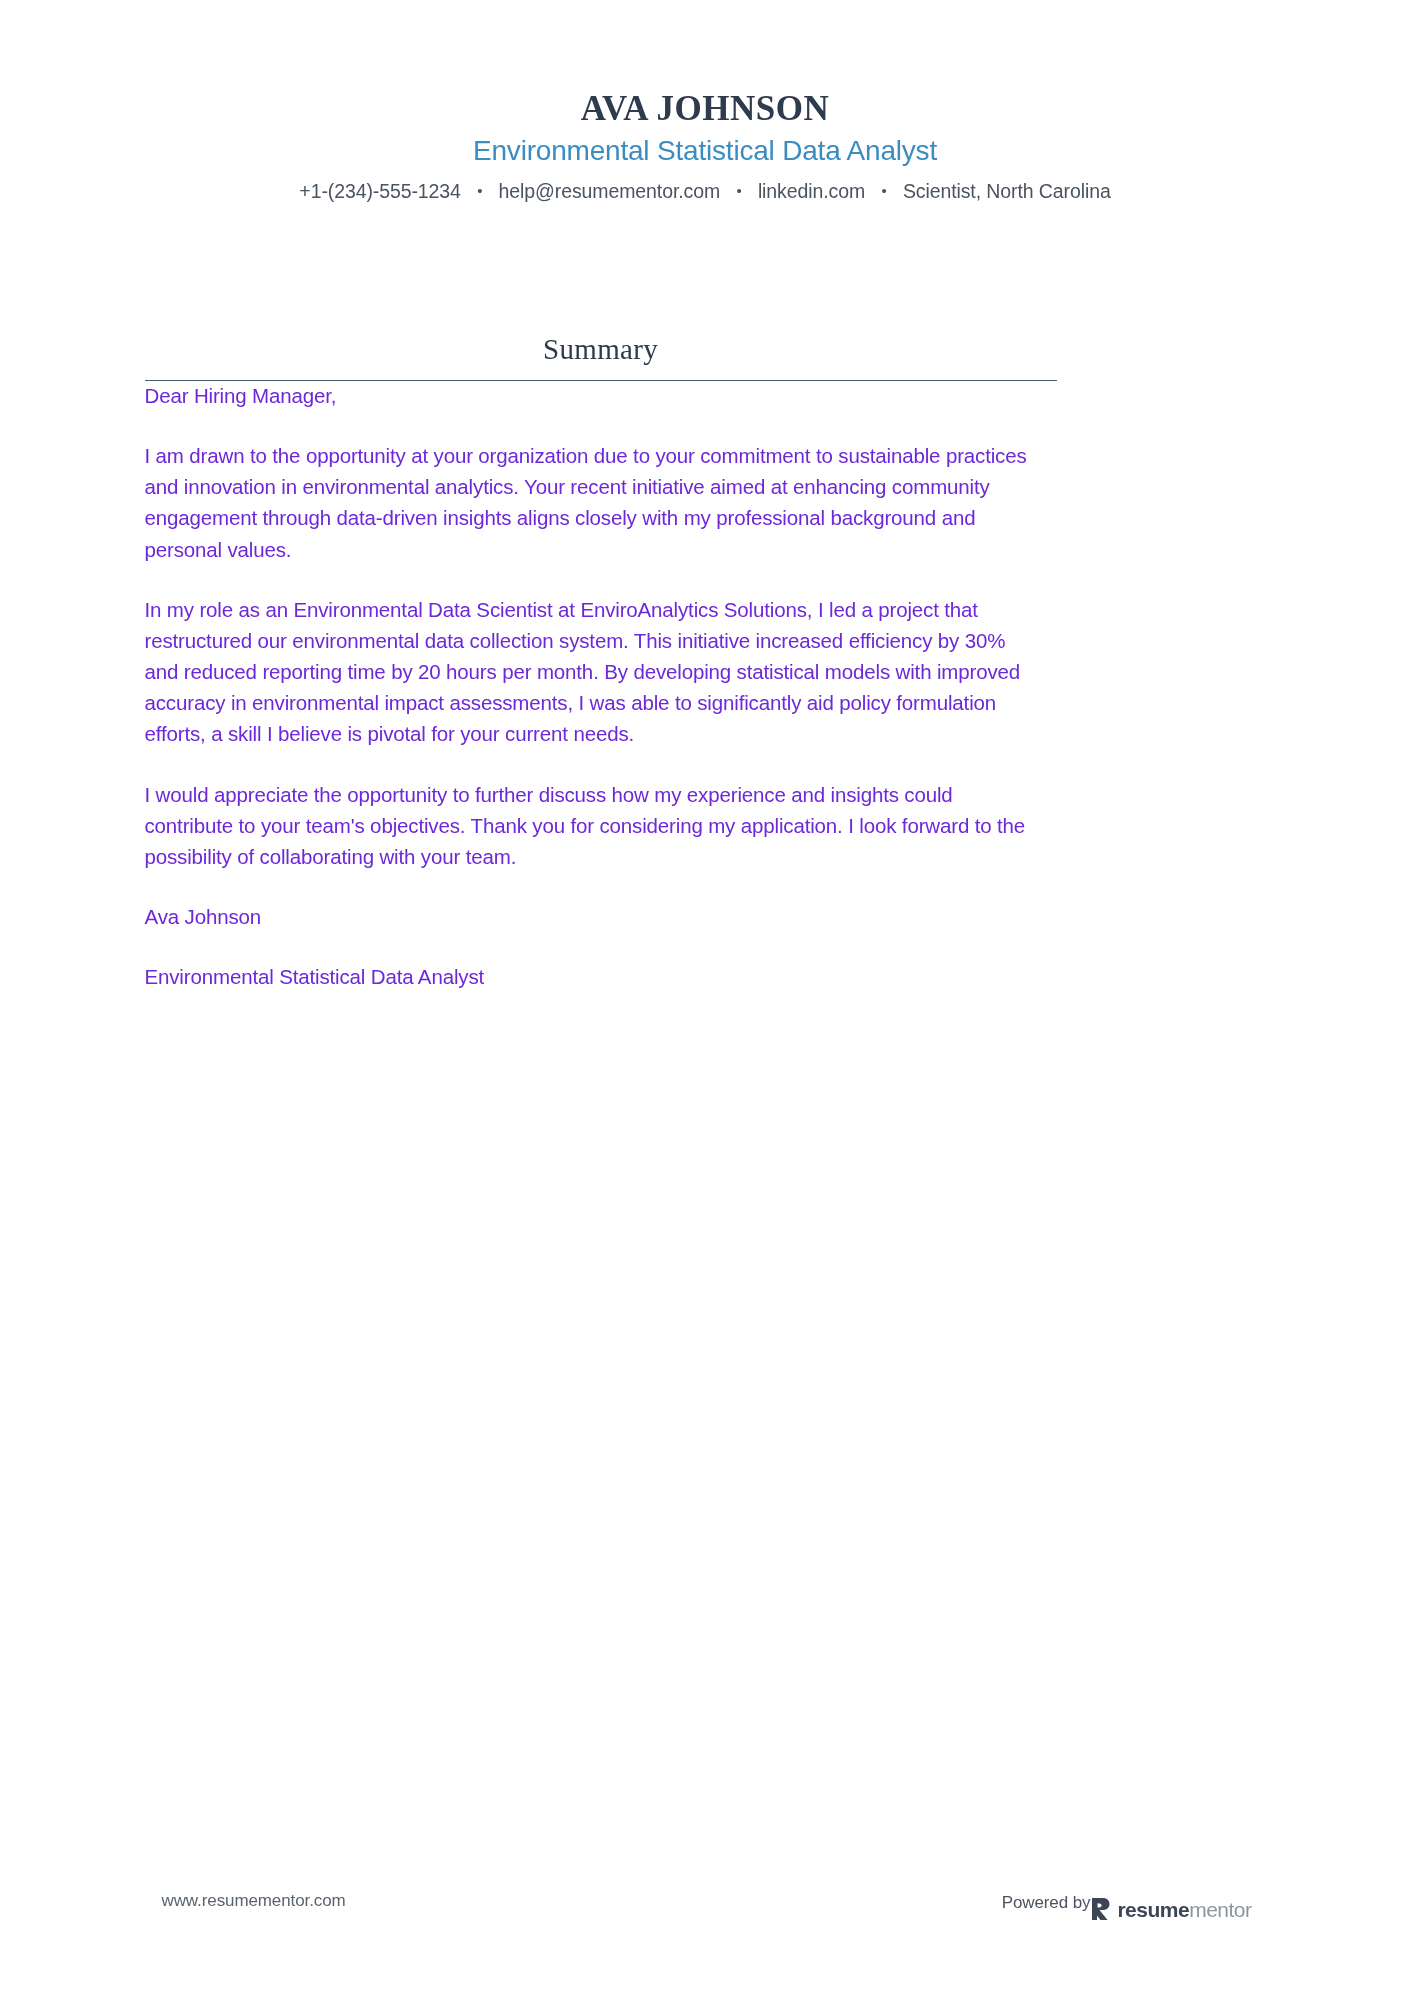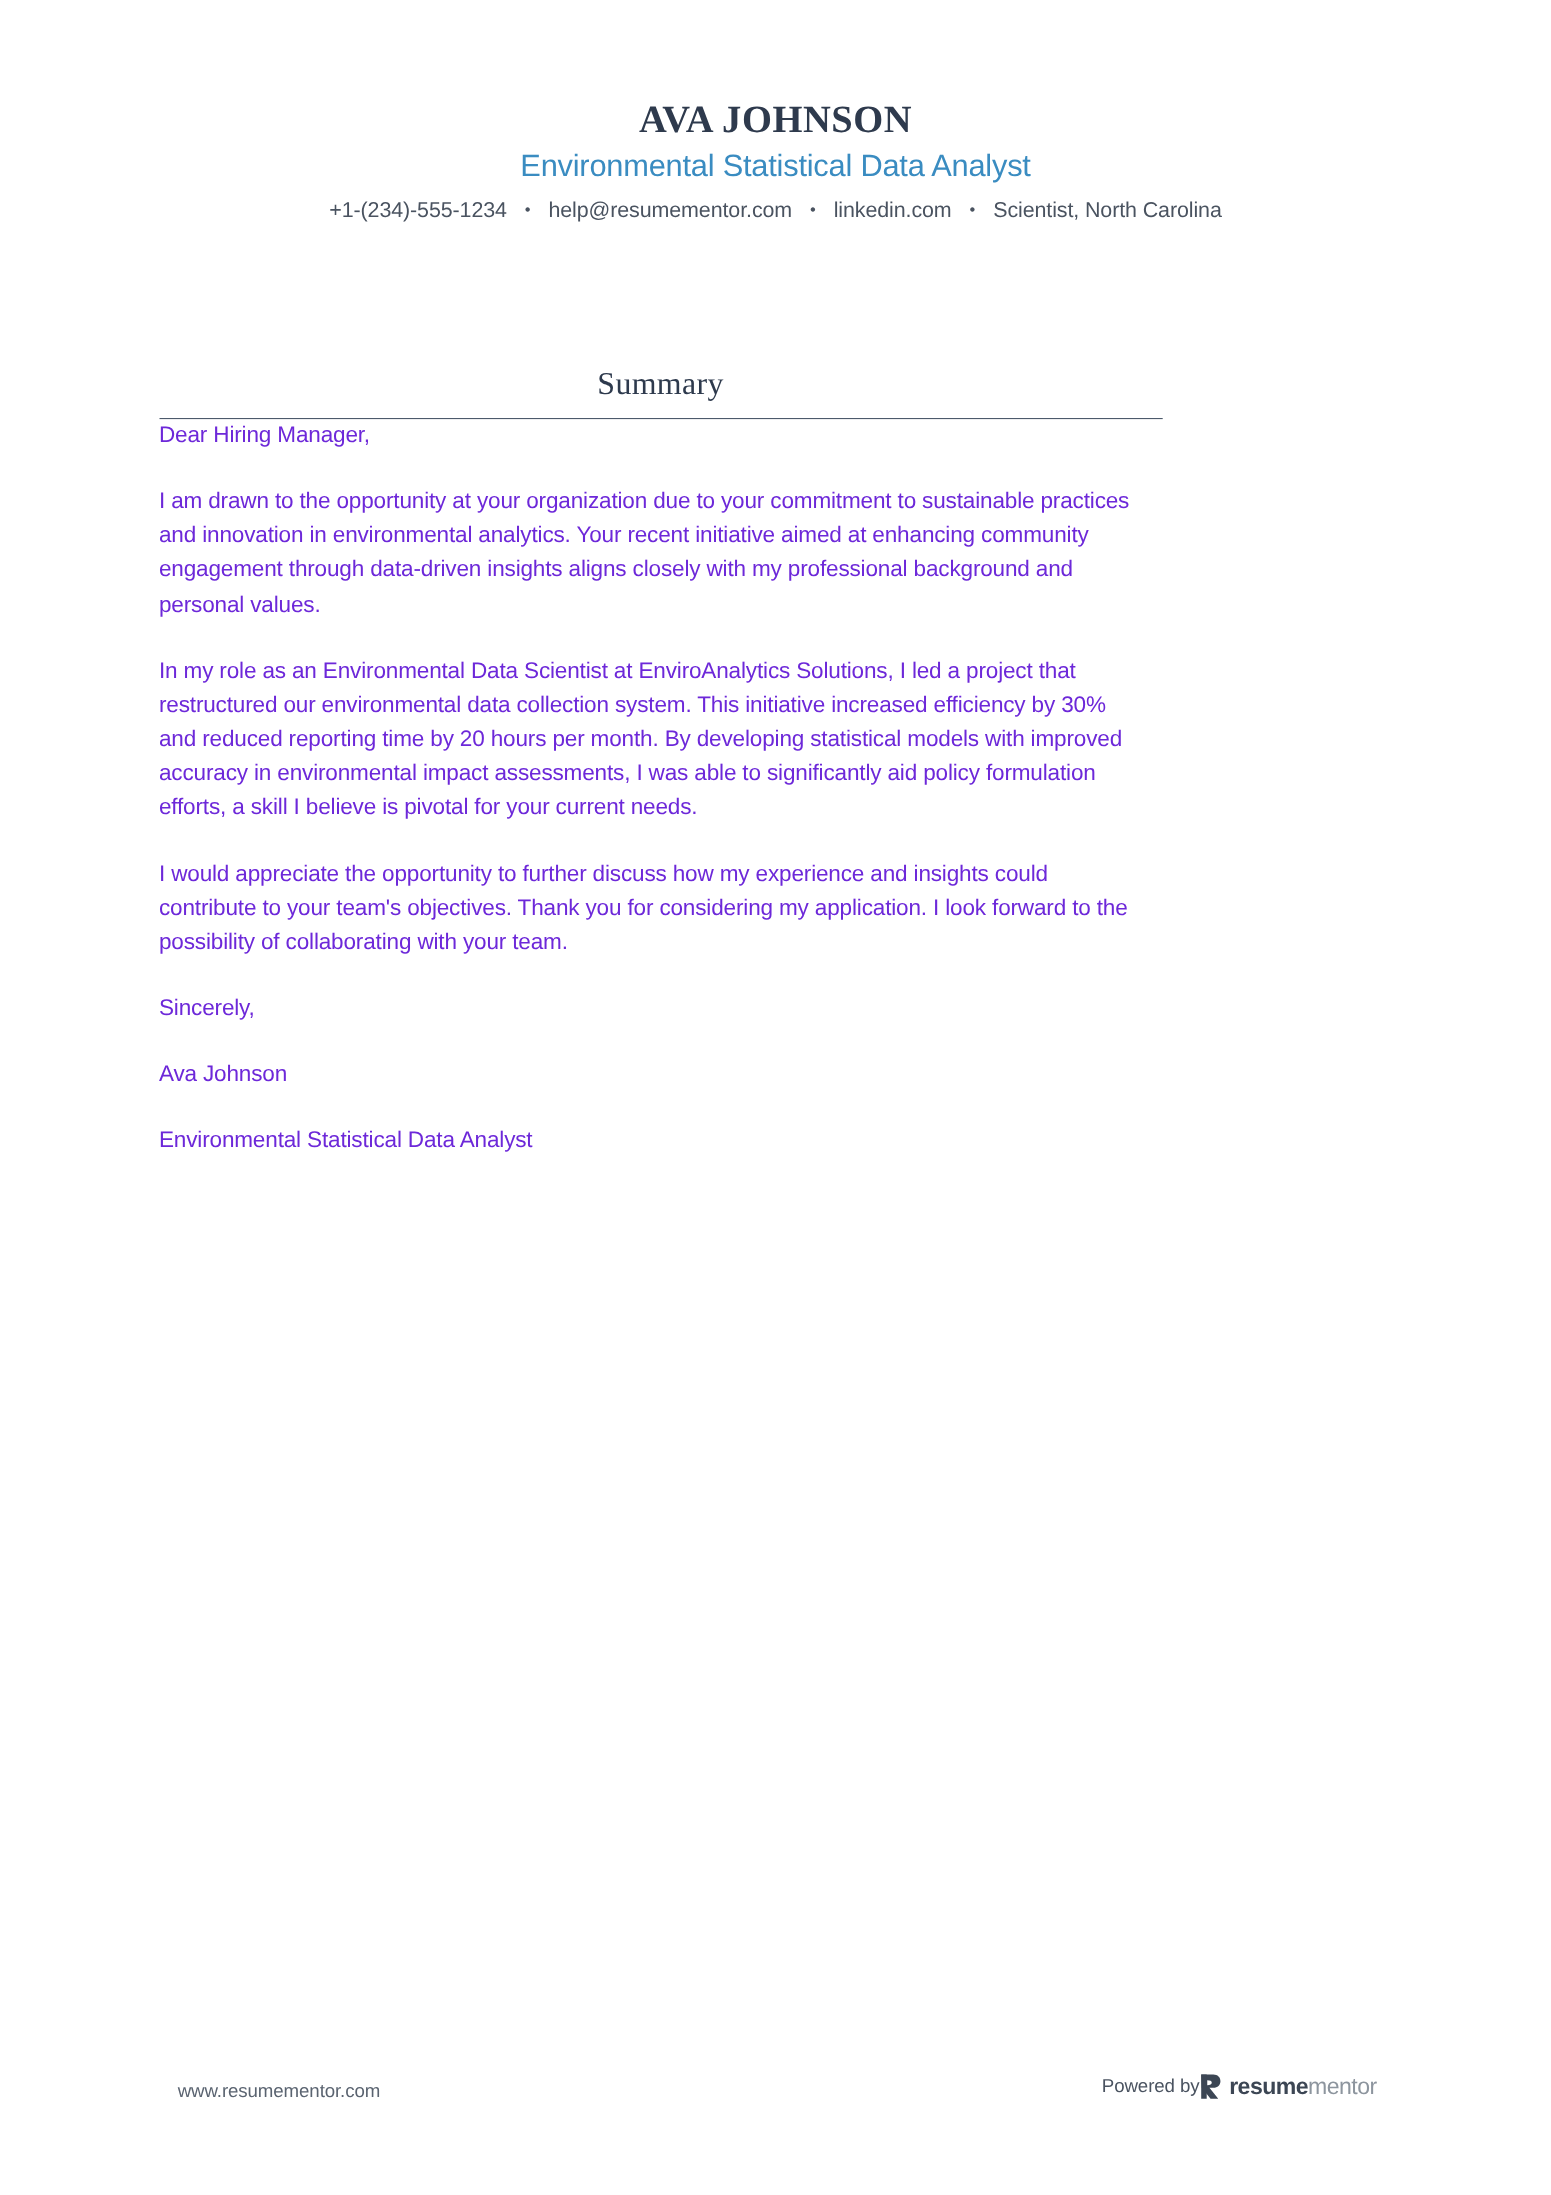--- a/index.html
+++ b/index.html
@@ -134,20 +134,21 @@
   }
   .powered-by {
     font-size: 17px;
     color: #4a5360;
     letter-spacing: -0.1px;
   }
   .brand-lockup {
     display: flex;
     align-items: center;
     gap: 7px;
+    margin-top: 12px;
   }
   .brand-mark {
     width: 20px;
     height: 24px;
     display: block;
   }
   .brand-word {
     font-size: 21px;
     letter-spacing: -0.5px;
     line-height: 1;
@@ -183,21 +184,20 @@
   <div class="section">
     <div class="section-title">Summary</div>
     <div class="section-rule"></div>
   </div>
 
   <div class="letter">
     <p>Dear Hiring Manager,</p>
     <p>I am drawn to the opportunity at your organization due to your commitment to sustainable practices and innovation in environmental analytics. Your recent initiative aimed at enhancing community engagement through data-driven insights aligns closely with my professional background and personal values.</p>
     <p>In my role as an Environmental Data Scientist at EnviroAnalytics Solutions, I led a project that restructured our environmental data collection system. This initiative increased efficiency by 30% and reduced reporting time by 20 hours per month. By developing statistical models with improved accuracy in environmental impact assessments, I was able to significantly aid policy formulation efforts, a skill I believe is pivotal for your current needs.</p>
     <p>I would appreciate the opportunity to further discuss how my experience and insights could contribute to your team's objectives. Thank you for considering my application. I look forward to the possibility of collaborating with your team.</p>
-    <p>Sincerely,</p>
     <p>Ava Johnson</p>
     <p>Environmental Statistical Data Analyst</p>
   </div>
 
   <div class="footer">
     <div class="footer-url">www.resumementor.com</div>
     <div class="footer-brand">
       <span class="powered-by">Powered by</span>
       <span class="brand-lockup">
         <svg class="brand-mark" viewBox="0 0 20 24" aria-hidden="true">

